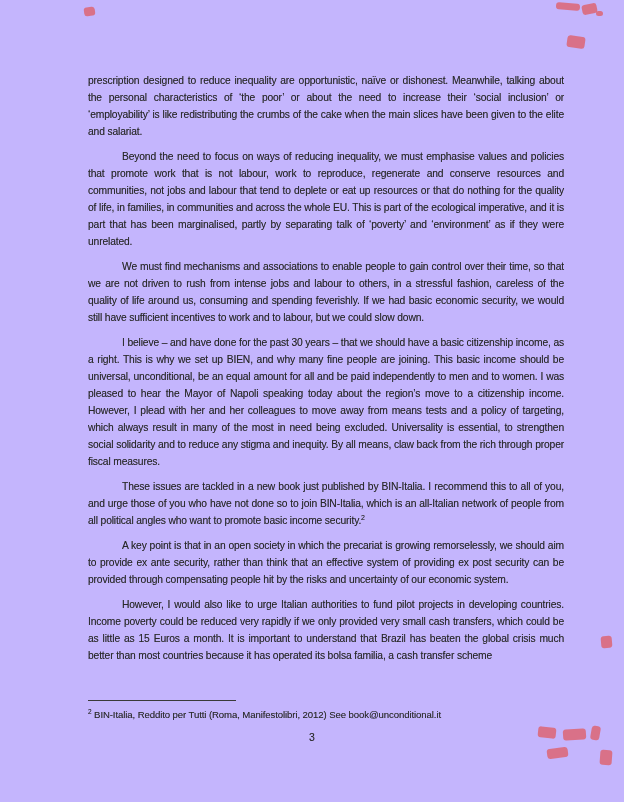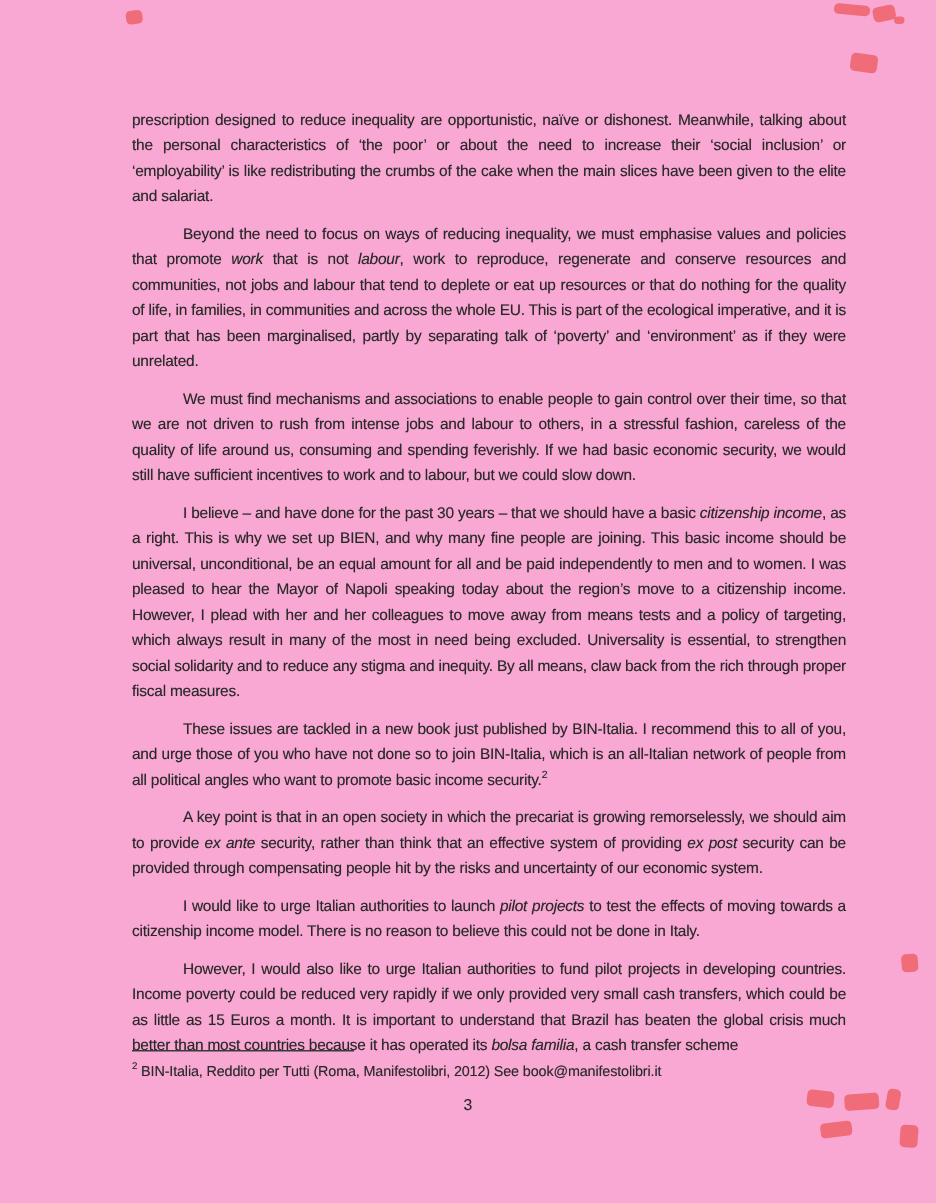--- a/index.html
+++ b/index.html
@@ -3,40 +3,40 @@
 <meta charset="utf-8">
 <style>
   html, body {
     margin: 0; padding: 0;
     background: #ffffff;
     font-family: "Liberation Sans", sans-serif;
   }
   .page {
     position: relative;
     width: 624px; height: 802px;
-    background: #f9a8d4;
+    background: #c4b5fd;
     overflow: hidden;
   }
   .text-body {
     position: absolute;
     left: 88px; top: 72px;
     width: 476px;
     color: #292929;
     font-size: 10.3px;
     letter-spacing: -0.15px;
     line-height: 17px;
     text-align: justify;
     text-shadow: 0 0 0.45px rgba(40,40,40,0.45);
   }
   .text-body p {
     margin: 0 0 8px 0;
   }
   .text-body p.indent { text-indent: 34px; }
   .run-normal { font-style: normal; }
-  .run-italic { font-style: italic; }
+  .run-italic { }
   .run-bold { font-weight: normal; }
   .run-underline { }
   .run-sup {
     font-size: 7px;
     vertical-align: super;
     line-height: 0;
   }
   .footnote-area {
     position: absolute;
     left: 88px; top: 700px;
@@ -75,27 +75,26 @@
 
 <div class="page">
 
   <div class="text-body" id="text-body">
       <p class=""><span class="run-normal">prescription designed to reduce inequality are opportunistic, naïve or dishonest. Meanwhile, talking about the personal characteristics of ‘the poor’ or about the need to increase their ‘social inclusion’ or ‘employability’ is like redistributing the crumbs of the cake when the main slices have been given to the elite and salariat.</span></p>
       <p class="indent"><span class="run-normal">Beyond the need to focus on ways of reducing inequality, we must emphasise values and policies that promote </span><span class="run-italic">work</span><span class="run-normal"> that is not </span><span class="run-italic">labour</span><span class="run-normal">, work to reproduce, regenerate and conserve resources and communities, not jobs and labour that tend to deplete or eat up resources or that do nothing for the quality of life, in families, in communities and across the whole EU. This is part of the ecological imperative, and it is part that has been marginalised, partly by separating talk of ‘poverty’ and ‘environment’ as if they were unrelated.</span></p>
       <p class="indent"><span class="run-normal">We must find mechanisms and associations to enable people to gain control over their </span><span class="run-bold">time</span><span class="run-normal">, so that we are not driven to rush from intense jobs and labour to others, in a stressful fashion, careless of the quality of life around us, consuming and spending feverishly. If we had basic economic security, we would still have sufficient incentives to work and to labour, but we could slow down.</span></p>
       <p class="indent"><span class="run-normal">I believe – and have done for the past 30 years – that we should have a basic </span><span class="run-italic">citizenship income</span><span class="run-normal">, as a right. This is why we set up BIEN, and why many fine people are joining. This basic income should be universal, unconditional, be an equal amount for all and be paid independently to men and to women. I was pleased to hear the Mayor of Napoli speaking today about the region’s move to a citizenship income. However, I plead with her and her colleagues to move away from means tests and a policy of targeting, which always result in many of the most in need being excluded. Universality is essential, to strengthen social solidarity and to reduce any stigma and inequity. By all means, claw back from the rich through proper fiscal measures.</span></p>
       <p class="indent"><span class="run-normal">These issues are tackled in a new book just published by BIN-Italia. I recommend this to all of you, and urge those of you who have not done so to join BIN-Italia, which is an all-Italian network of people from all political angles who want to promote basic income security.</span><sup class="run-sup">2</sup></p>
       <p class="indent"><span class="run-normal">A key point is that in an open society in which the precariat is growing remorselessly, we should aim to provide </span><span class="run-italic">ex ante</span><span class="run-normal"> security, rather than think that an effective system of providing </span><span class="run-italic">ex post</span><span class="run-normal"> security can be provided through compensating people hit by the risks and uncertainty of our economic system.</span></p>
-      <p class="indent"><span class="run-normal">I would like to urge Italian authorities to launch </span><span class="run-italic">pilot projects</span><span class="run-normal"> to test the effects of moving towards a citizenship income model. There is no reason to believe this could not be done in Italy.</span></p>
       <p class="indent"><span class="run-normal">However, I would also like to urge Italian authorities to fund pilot projects in developing countries. Income poverty could be reduced very rapidly if we only provided very small cash transfers, which could be as little as 15 Euros a month. It is important to understand that Brazil has beaten the global crisis much better than most countries because it has operated its </span><span class="run-italic">bolsa familia</span><span class="run-normal">, a cash transfer scheme</span></p>
     </div>
 
   <div class="footnote-area">
     <div class="footnote-rule"></div>
-    <div class="footnote-text" id="footnote-text"><sup class="run-sup">2</sup><span class="run-normal"> BIN-Italia, </span><span class="run-underline">Reddito per Tutti</span><span class="run-normal"> (Roma, Manifestolibri, 2012) See </span><span class="run-underline">book@manifestolibri.it</span></div>
+    <div class="footnote-text" id="footnote-text"><sup class="run-sup">2</sup><span class="run-normal"> BIN-Italia, </span><span class="run-underline">Reddito per Tutti</span><span class="run-normal"> (Roma, Manifestolibri, 2012) See </span><span class="run-underline">book@unconditional.it</span></div>
   </div>
 
   <div class="page-number">3</div>
 
   <div id="red-marks">
       <div class="red-mark" style="left: 84px; top: 7px; width: 11px; height: 9px; transform: rotate(-8deg); background: rgb(232, 69, 58);"></div>
       <div class="red-mark" style="left: 556px; top: 3px; width: 24px; height: 7px; transform: rotate(5deg); background: rgb(232, 69, 58);"></div>
       <div class="red-mark" style="left: 582px; top: 4px; width: 15px; height: 10px; transform: rotate(-12deg); background: rgb(232, 69, 58);"></div>
       <div class="red-mark" style="left: 596px; top: 11px; width: 7px; height: 5px; transform: rotate(0deg); background: rgb(232, 69, 58);"></div>
       <div class="red-mark" style="left: 567px; top: 36px; width: 18px; height: 12px; transform: rotate(8deg); background: rgb(232, 69, 58);"></div>

